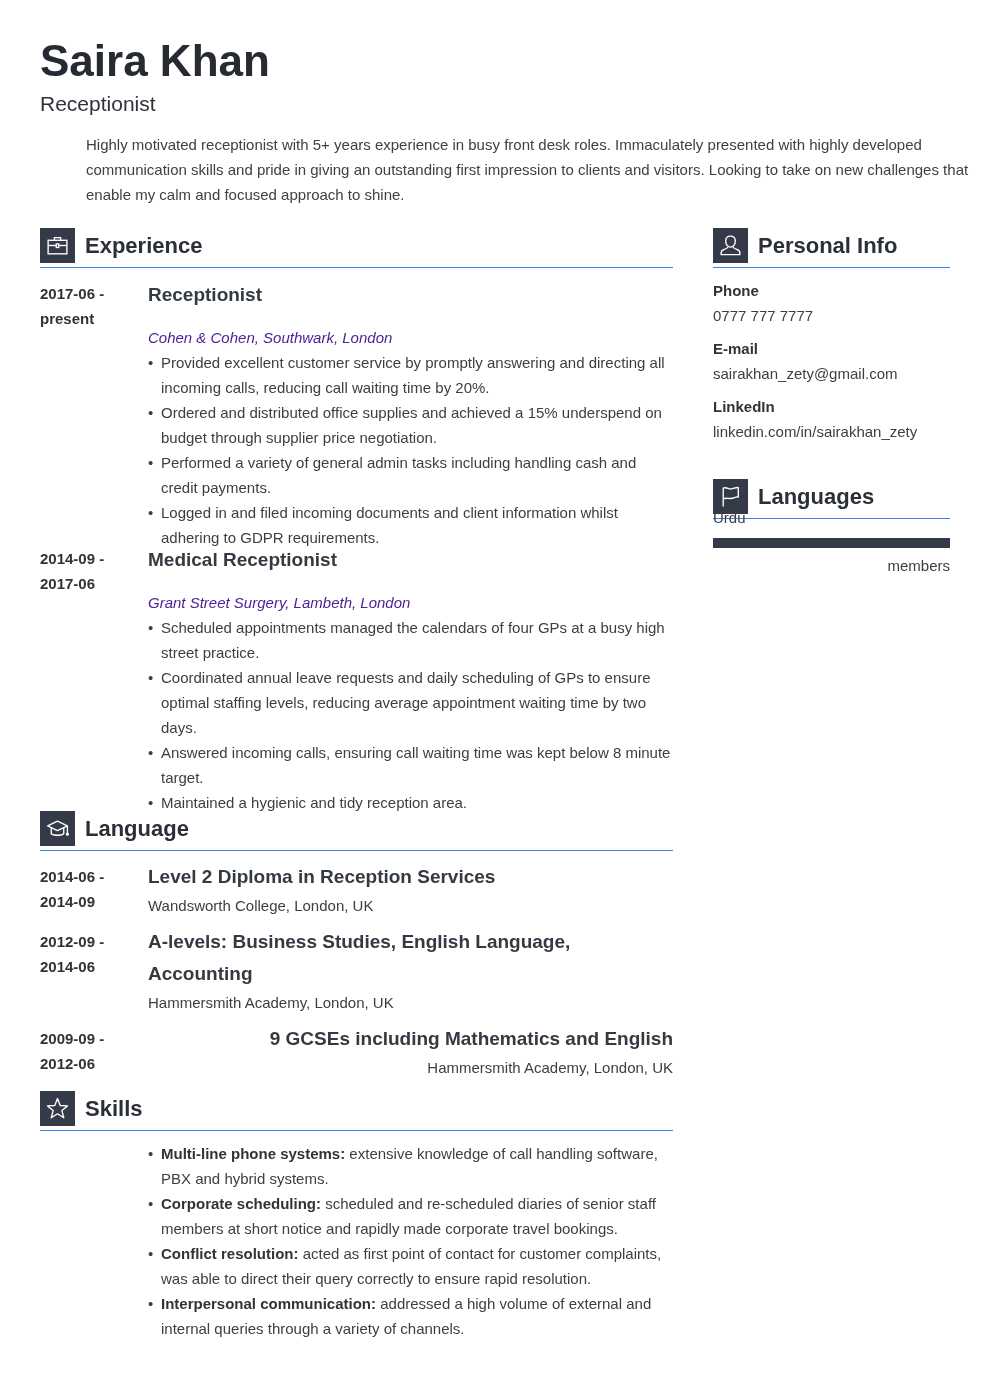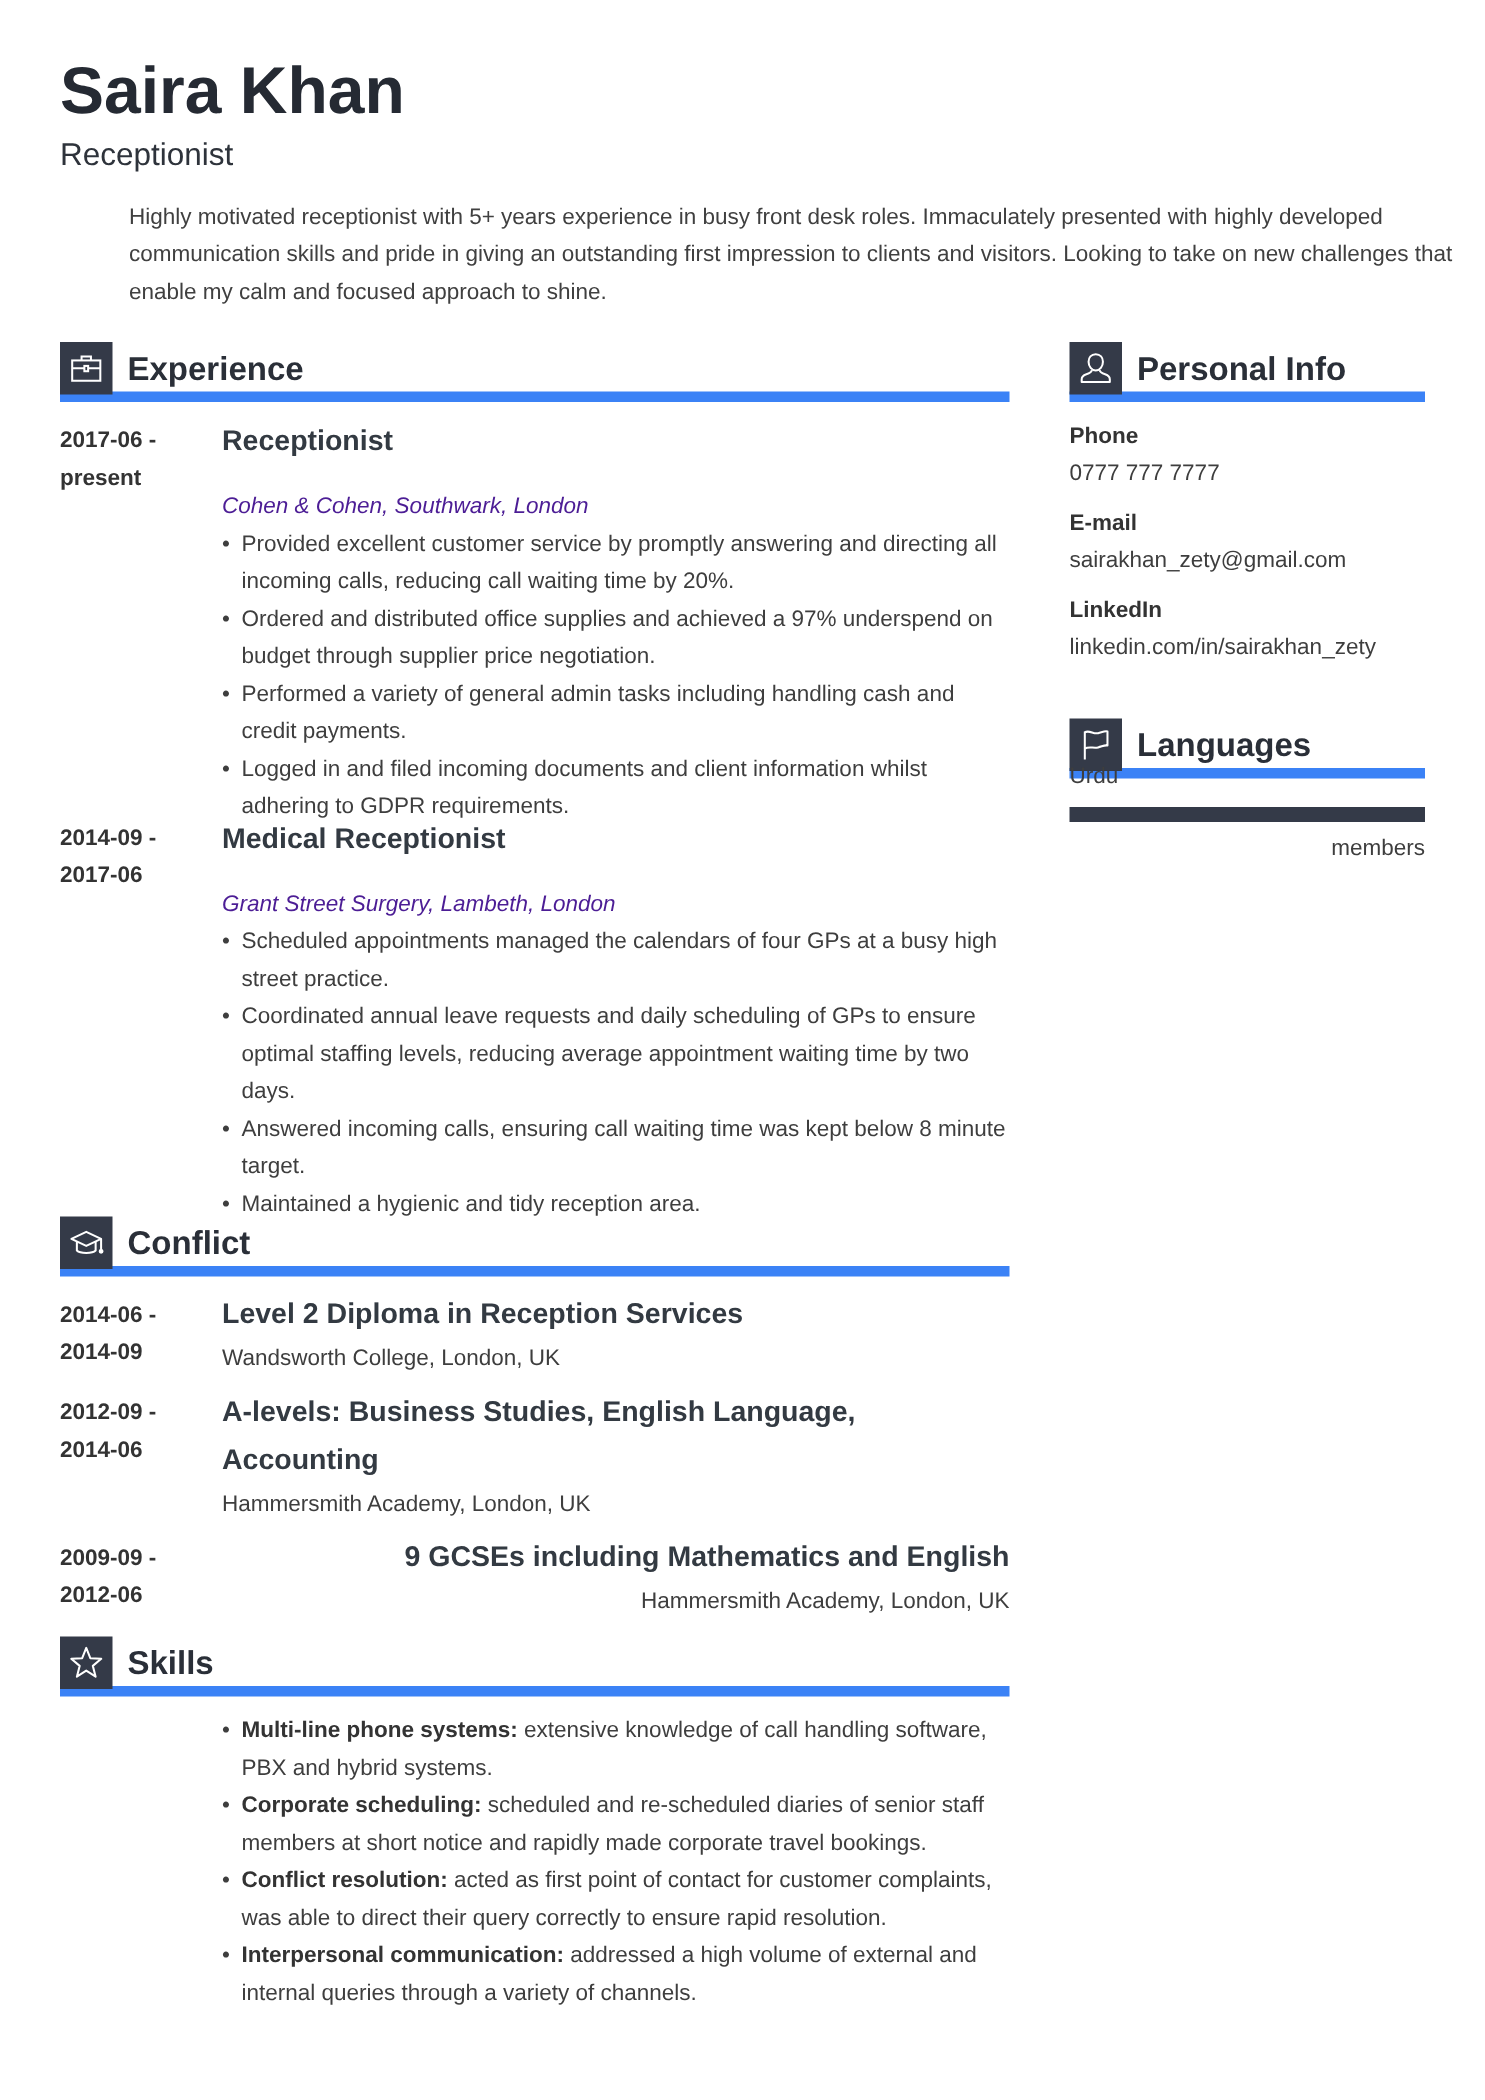--- a/index.html
+++ b/index.html
@@ -20,21 +20,21 @@
     position: absolute; top: 91px; left: 0;
     font-size: 21px; color: #2e333b; line-height: 26px;
   }
   .summary {
     position: absolute; top: 132px; left: 0; width: 905px;
     font-size: 15px; line-height: 25px; color: #404040; margin-left: 46px;
   }
 
   .section-head {
     position: absolute; height: 40px;
-    border-bottom: 7px solid #3b82f6;
+    border-bottom: 1px solid #3b82f6;
   }
   .section-head .icon-box {
     position: absolute; left: 0; top: 0; width: 35px; height: 35px;
     background: #343a48; display: flex; align-items: center; justify-content: center;
   }
   .section-head .icon-box svg { width: 25px; height: 25px; }
   .section-head .head-label {
     position: absolute; left: 45px; top: 4px;
     font-size: 22px; font-weight: bold; color: #2a2f38; line-height: 28px;
   }
@@ -102,21 +102,21 @@
   <div class="entry" style="top:281px;">
     <div class="date">
       <div>2017-06 -</div>
       <div>present</div>
     </div>
     <div class="body">
       <div class="role">Receptionist</div>
       <div class="company">Cohen &amp; Cohen, Southwark, London</div>
       <ul class="bullets">
         <li>Provided excellent customer service by promptly answering and directing all incoming calls, reducing call waiting time by 20%.</li>
-        <li>Ordered and distributed office supplies and achieved a 97% underspend on budget through supplier price negotiation.</li>
+        <li>Ordered and distributed office supplies and achieved a 15% underspend on budget through supplier price negotiation.</li>
         <li>Performed a variety of general admin tasks including handling cash and credit payments.</li>
         <li>Logged in and filed incoming documents and client information whilst adhering to GDPR requirements.</li>
       </ul>
     </div>
   </div>
 
   <div class="entry" style="top:546px;">
     <div class="date">
       <div>2014-09 -</div>
       <div>2017-06</div>
@@ -135,21 +135,21 @@
 
   <div class="section-head" style="top:811px; left:0; width:633px;">
     <div class="icon-box">
       <svg viewBox="0 0 24 24" fill="none" stroke="#ffffff" stroke-width="1.3" stroke-linejoin="round">
         <path d="M2.5 9.5L12 5l9.5 4.5L12 14z"></path>
         <path d="M6 11.5v5.5c2 2 10 2 12 0v-5.5"></path>
         <path d="M21.5 9.5v7"></path>
         <circle cx="21.5" cy="17.5" r="0.9" fill="#ffffff"></circle>
       </svg>
     </div>
-    <div class="head-label">Conflict</div>
+    <div class="head-label">Language</div>
   </div>
 
   <div class="entry" style="top:864px;">
     <div class="date">
       <div>2014-06 -</div>
       <div>2014-09</div>
     </div>
     <div class="body" style="top:-3px;">
       <div class="edu-role">Level 2 Diploma in Reception Services</div>
       <div class="school">Wandsworth College, London, UK</div>

